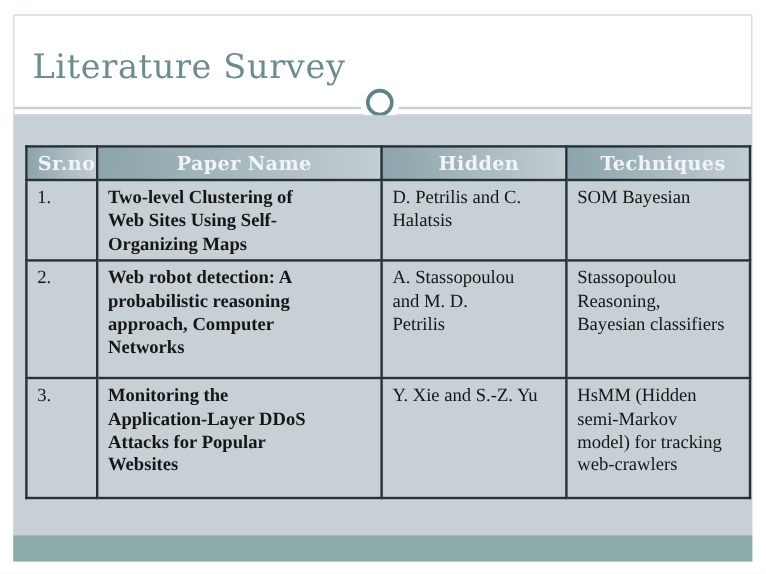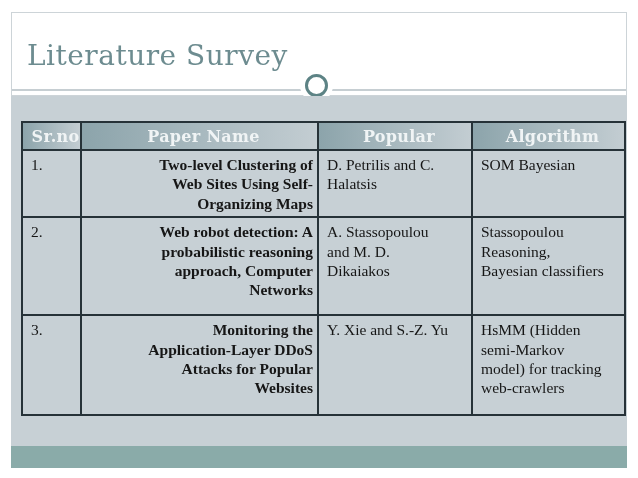--- a/index.html
+++ b/index.html
@@ -51,21 +51,21 @@
     color:#f0f4f5;font-size:16px;font-weight:700;text-align:center;
     padding:1px 0 1px 8px;vertical-align:middle;letter-spacing:0.3px;
   }
   table.lit td{
     vertical-align:top;color:#161616;
     font-family:"Liberation Serif",serif;
     font-size:15.5px;line-height:1.25;
     padding:4px 4px 3px 8px;
     white-space:pre-line;
   }
-  td.paper{font-weight:700;font-family:"DejaVu Serif","Liberation Serif",serif;font-size:15px;line-height:1.28;text-align:right;}
+  td.paper{font-weight:700;font-family:"DejaVu Serif","Liberation Serif",serif;font-size:15px;line-height:1.28;}
   tr.row-1{height:66px;}
   tr.row-2{height:98px;}
   tr.row-3{height:100px;}
 </style>
 </head>
 <body>
 
 <div class="page">
 
   <div class="title-box">
@@ -80,43 +80,43 @@
       <colgroup>
         <col style="width:59px">
           <col style="width:237px">
           <col style="width:154px">
           <col style="width:153px">
       </colgroup>
       <thead>
         <tr>
           <th>Sr.no</th>
           <th>Paper Name</th>
-          <th>Popular</th>
-          <th>Algorithm</th>
+          <th>Hidden</th>
+          <th>Techniques</th>
         </tr>
       </thead>
       <tbody>
         <tr class="row-1">
           <td class="sr">1.</td>
           <td class="paper">Two-level Clustering of
 Web Sites Using Self-
 Organizing Maps</td>
           <td class="auth">D. Petrilis and C.
 Halatsis</td>
           <td class="tech">SOM Bayesian</td>
         </tr>
         <tr class="row-2">
           <td class="sr">2.</td>
           <td class="paper">Web robot detection: A
 probabilistic reasoning
 approach, Computer
 Networks</td>
           <td class="auth">A. Stassopoulou
 and M. D.
-Dikaiakos</td>
+Petrilis</td>
           <td class="tech">Stassopoulou
 Reasoning,
 Bayesian classifiers</td>
         </tr>
         <tr class="row-3">
           <td class="sr">3.</td>
           <td class="paper">Monitoring the
 Application-Layer DDoS
 Attacks for Popular
 Websites</td>

